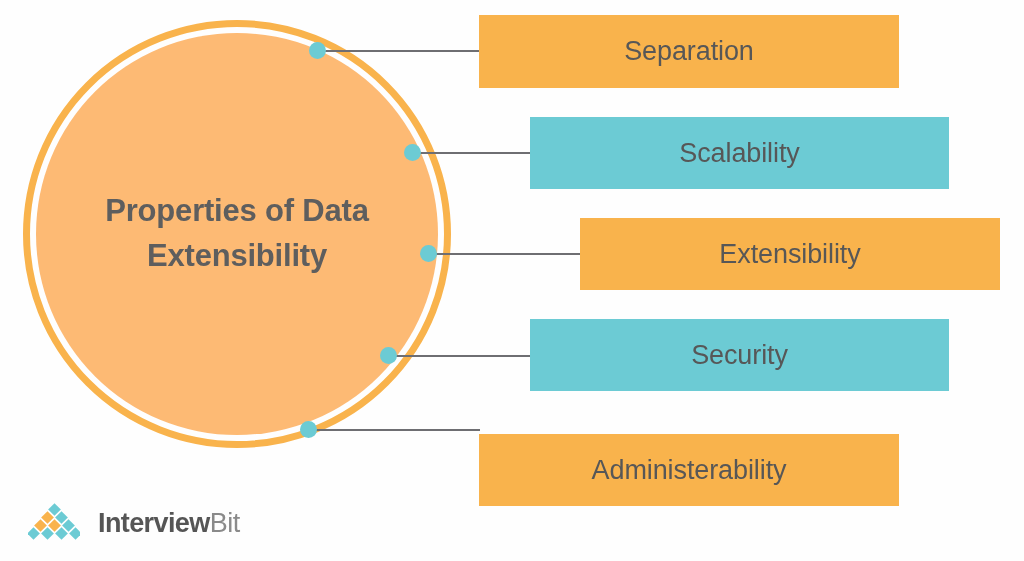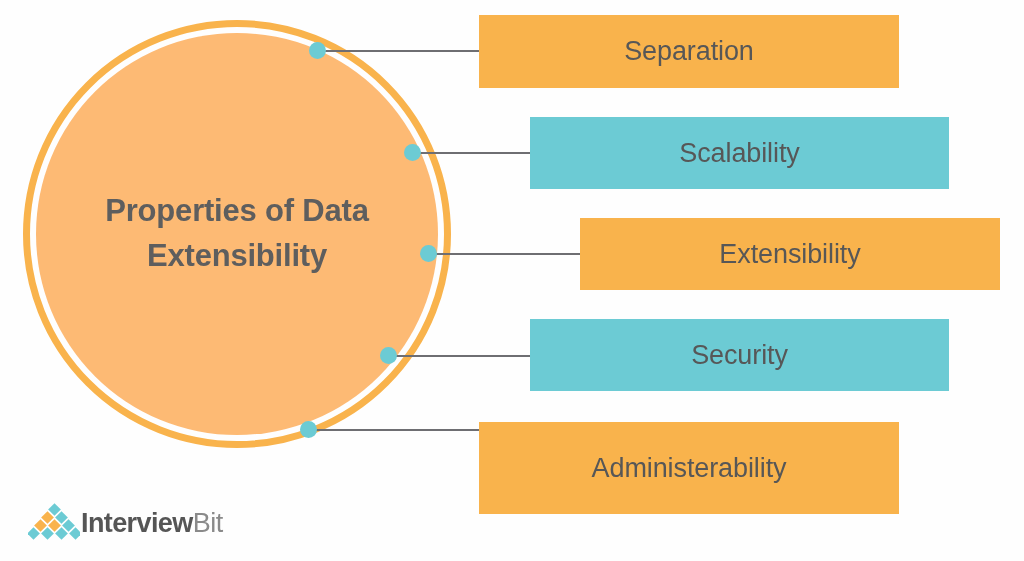--- a/index.html
+++ b/index.html
@@ -82,21 +82,21 @@
   .bar.orange { background: #F9B34C; }
   .bar.teal   { background: #6CCBD4; }
 
   
   .logo {
     position: absolute;
     left: 28px;
     top: 503px;
     display: flex;
     align-items: center;
-    gap: 1px;
+    gap: 18px;
   }
   .logo-mark {
     width: 52px;
     height: 40px;
     display: block;
   }
   .logo-text {
     font-size: 27px;
     line-height: 1;
     white-space: nowrap;
@@ -138,21 +138,21 @@
   <div class="dot" style="left:300px; top:421px;"></div>
 
   <div class="bar orange" style="left:479px; top:15px; width:420px; height:73px;">Separation</div>
 
   <div class="bar teal" style="left:530px; top:117px; width:419px; height:72px;">Scalability</div>
 
   <div class="bar orange" style="left:580px; top:218px; width:420px; height:72px;">Extensibility</div>
 
   <div class="bar teal" style="left:530px; top:319px; width:419px; height:72px;">Security</div>
 
-  <div class="bar orange" style="left:479px; top:422px; width:420px; height:92px;">Administerability</div>
+  <div class="bar orange" style="left:479px; top:434px; width:420px; height:72px;">Administerability</div>
 
   <div class="logo">
     <svg class="logo-mark" viewBox="0 0 52 40">
       <g>
 
         <rect x="22" y="2" width="9" height="9" fill="#6CCBD4" transform="rotate(45 26.5 6.5)"></rect>
 
         <rect x="15" y="10" width="9" height="9" fill="#F9B34C" transform="rotate(45 19.5 14.5)"></rect>
         <rect x="29" y="10" width="9" height="9" fill="#6CCBD4" transform="rotate(45 33.5 14.5)"></rect>
 

